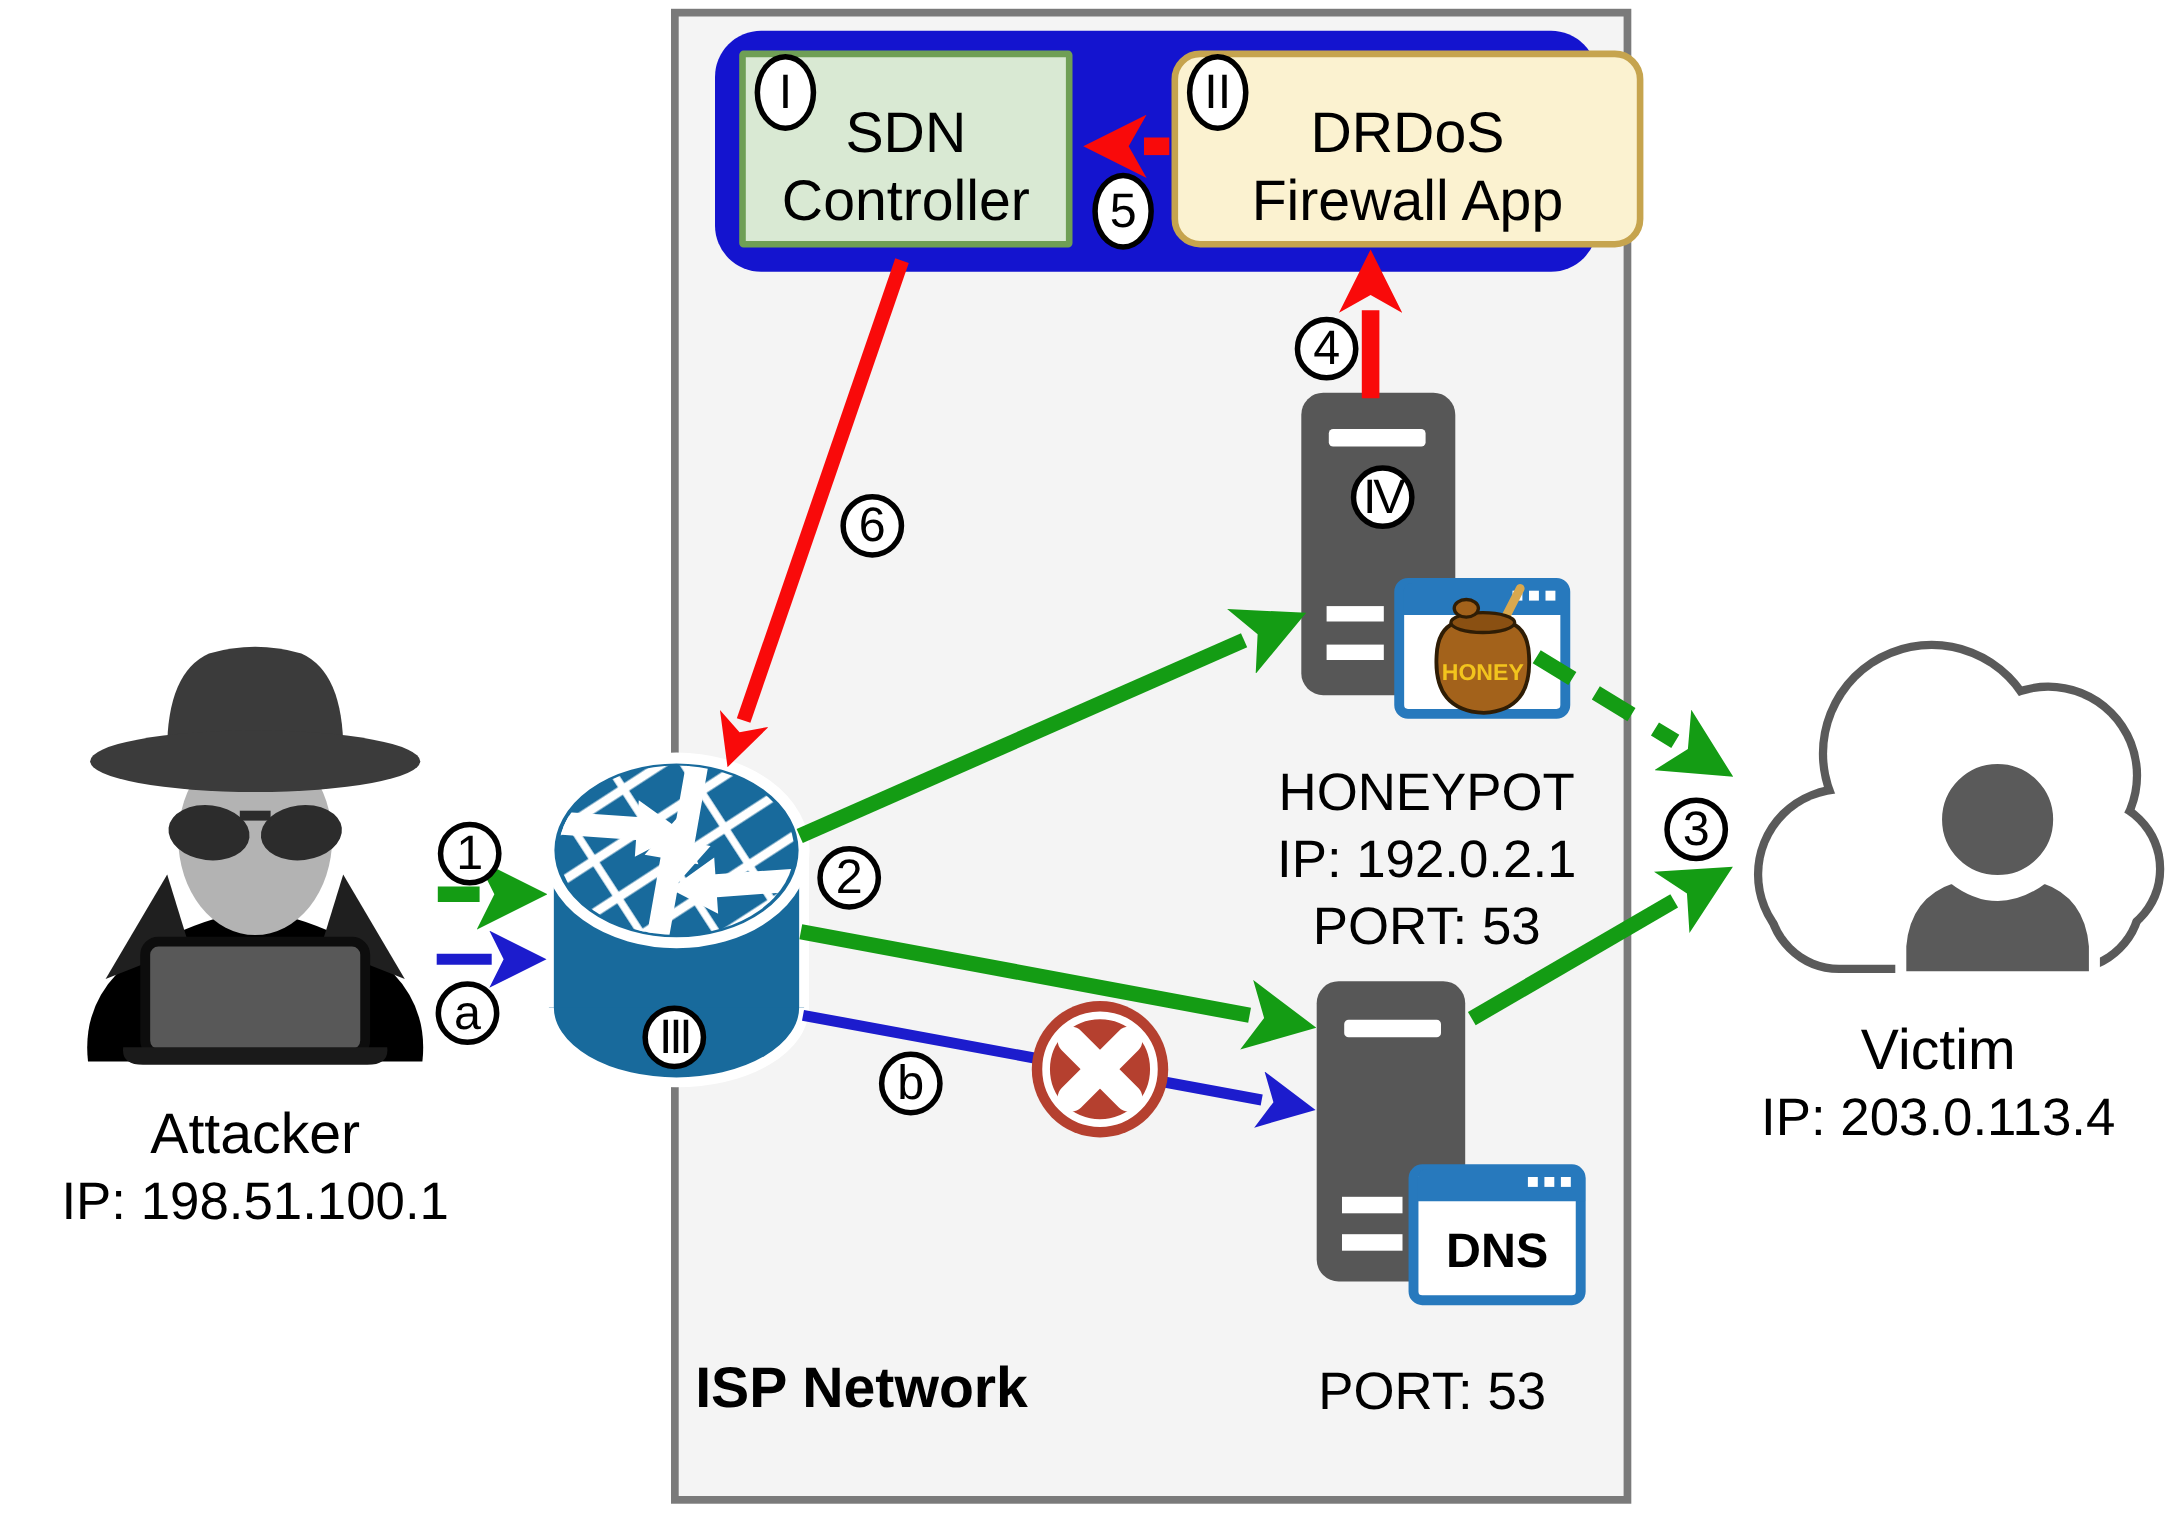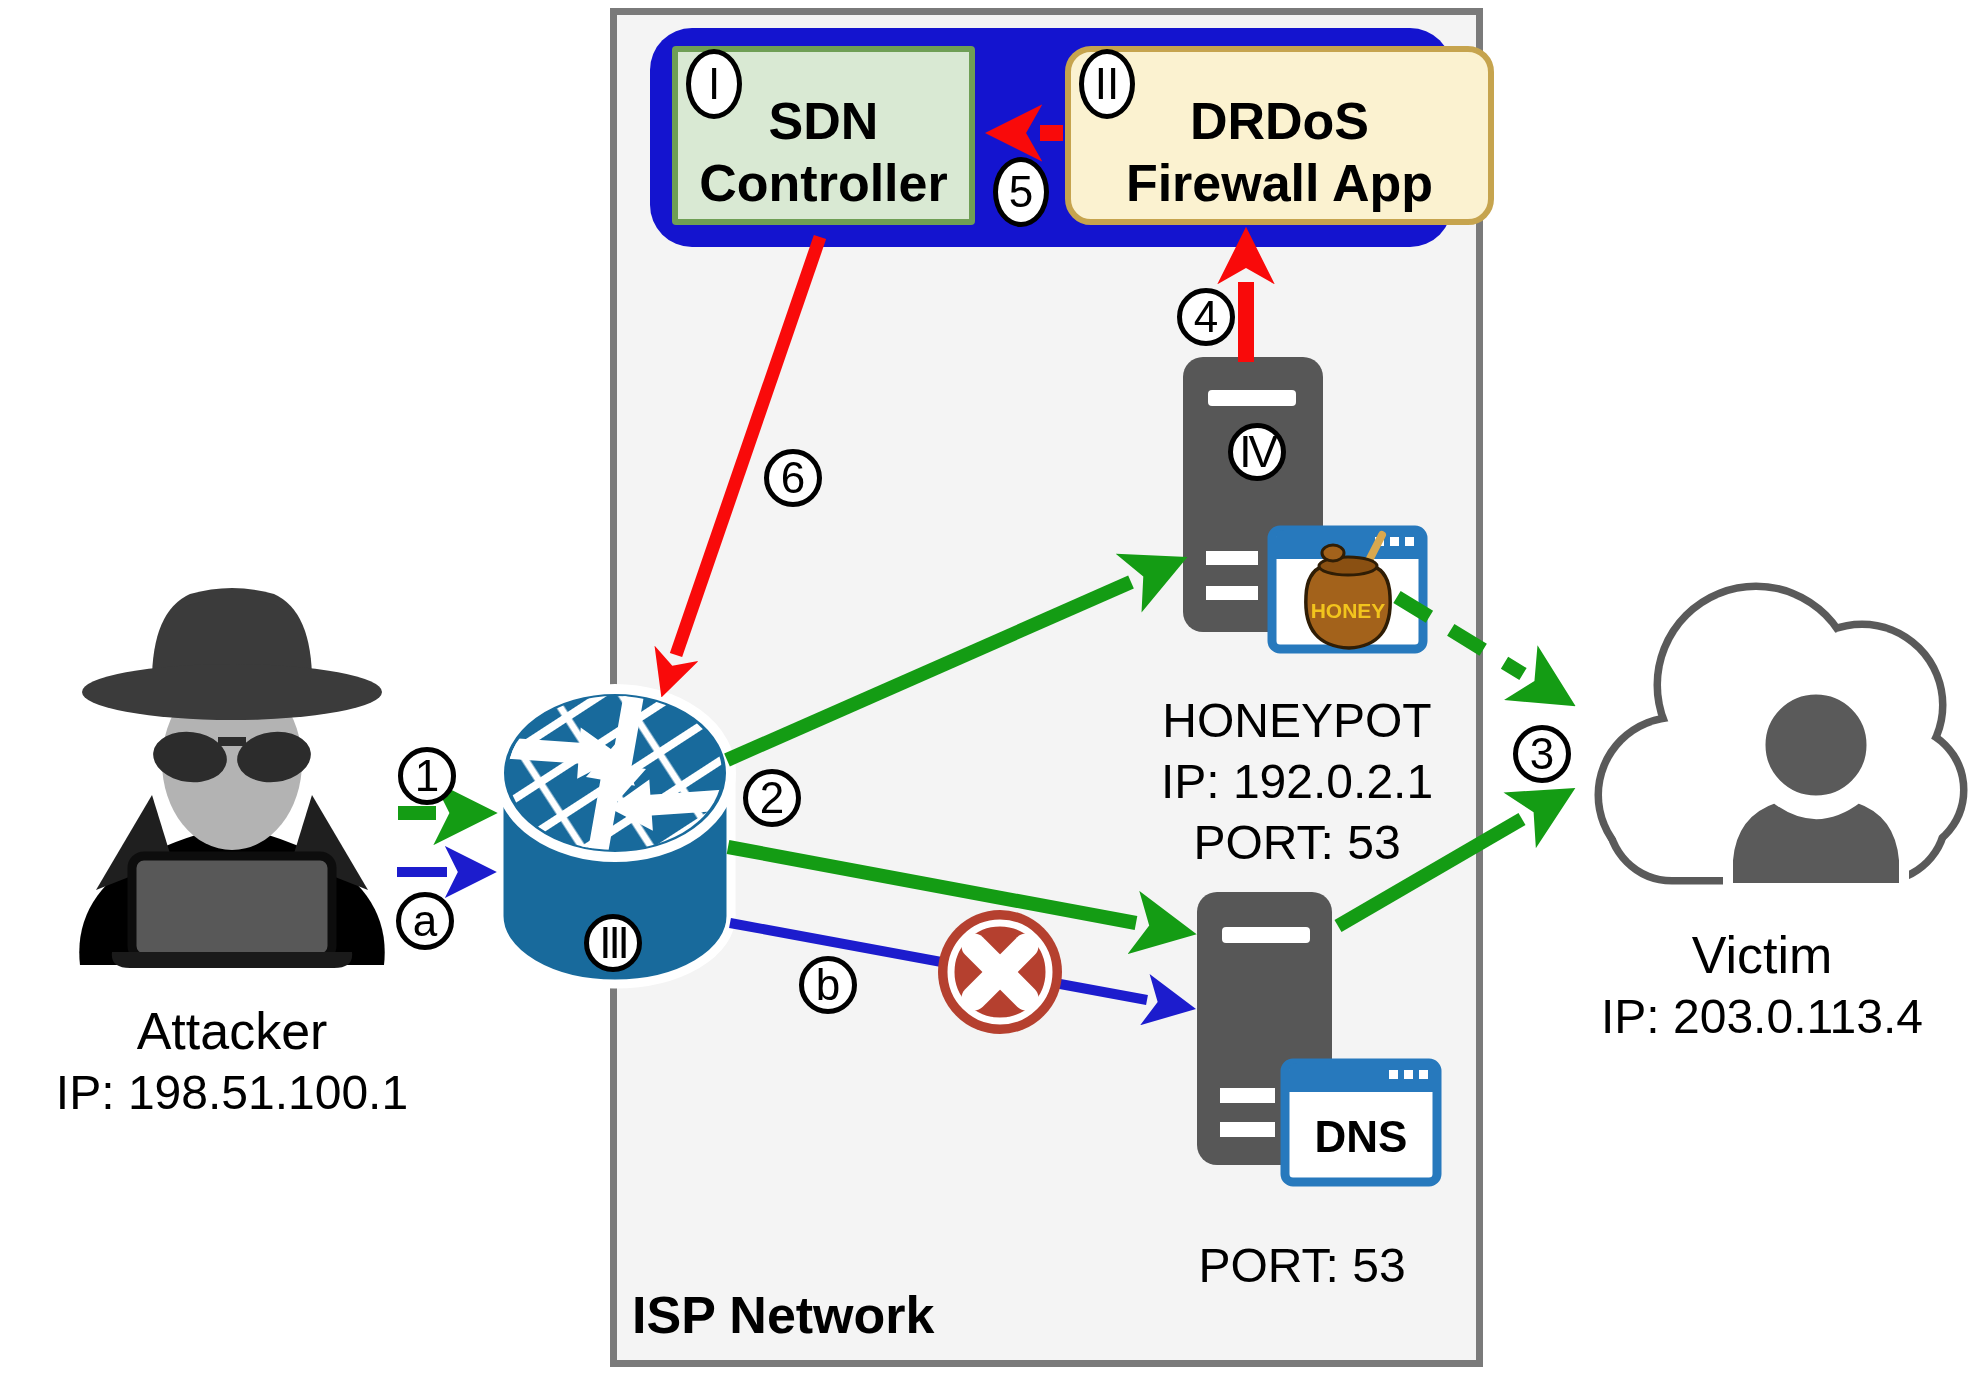--- a/index.html
+++ b/index.html
@@ -10,21 +10,21 @@
   .isp-box{
     position:absolute;left:610px;top:8px;width:873px;height:1359px;
     background:var(--isp-fill);border:7px solid var(--isp-border);box-sizing:border-box;
   }
   .panel{
     position:absolute;left:650px;top:28px;width:802px;height:219px;
     background:var(--panel-blue);border-radius:42px;
   }
   .nodebox{
     position:absolute;box-sizing:border-box;display:flex;flex-direction:column;
-    align-items:center;padding-top:38px;font-weight:bold;font-size:52px;line-height:62px;
+    align-items:center;padding-top:38px;font-weight:normal;font-size:52px;line-height:62px;
   }
   .nodebox.sdn{
     left:672px;top:46px;width:303px;height:179px;
     background:var(--sdn-fill);border:6px solid var(--sdn-border);border-radius:4px;
   }
   .nodebox.fw{
     left:1065px;top:46px;width:429px;height:179px;
     background:var(--firewall-fill);border:6px solid var(--firewall-border);border-radius:26px;
   }
   .badge{
@@ -228,15 +228,15 @@
   <div class="label centered stack3" style="left:1297px;top:672px">
     <div>HONEYPOT</div>
     <div>IP: 192.0.2.1</div>
     <div>PORT: 53</div>
   </div>
 
   <div class="label centered stack3" style="left:1302px;top:1217px">
     <div>PORT: 53</div>
   </div>
 
-  <div class="label isp-title" style="left:632px;top:1285px">ISP Network</div>
+  <div class="label isp-title" style="left:632px;top:1232px">ISP Network</div>
 
 </div>
 
 </body></html>

